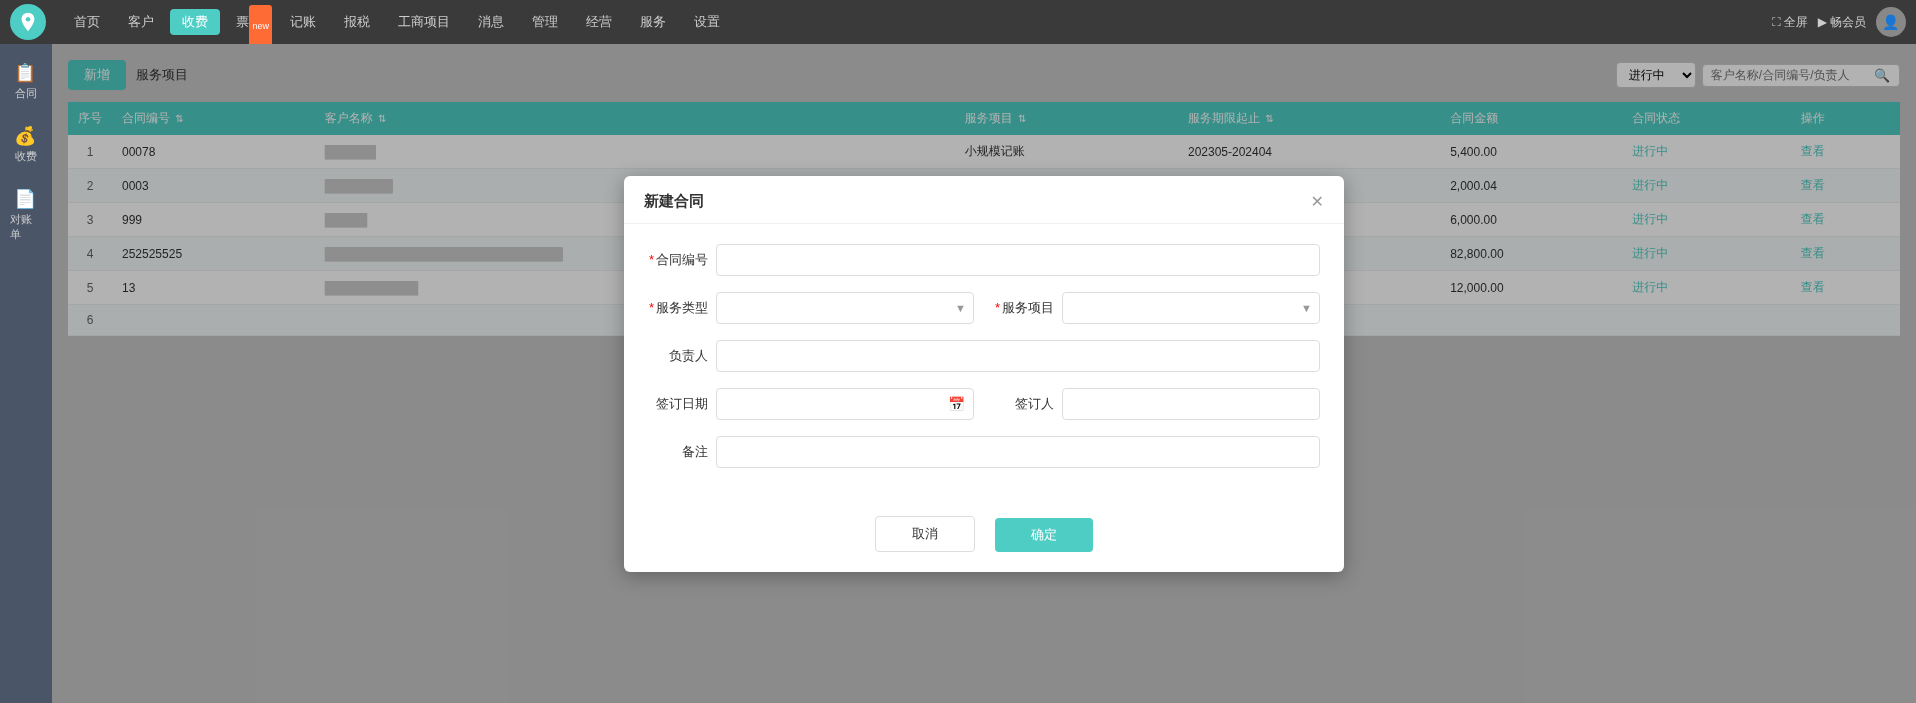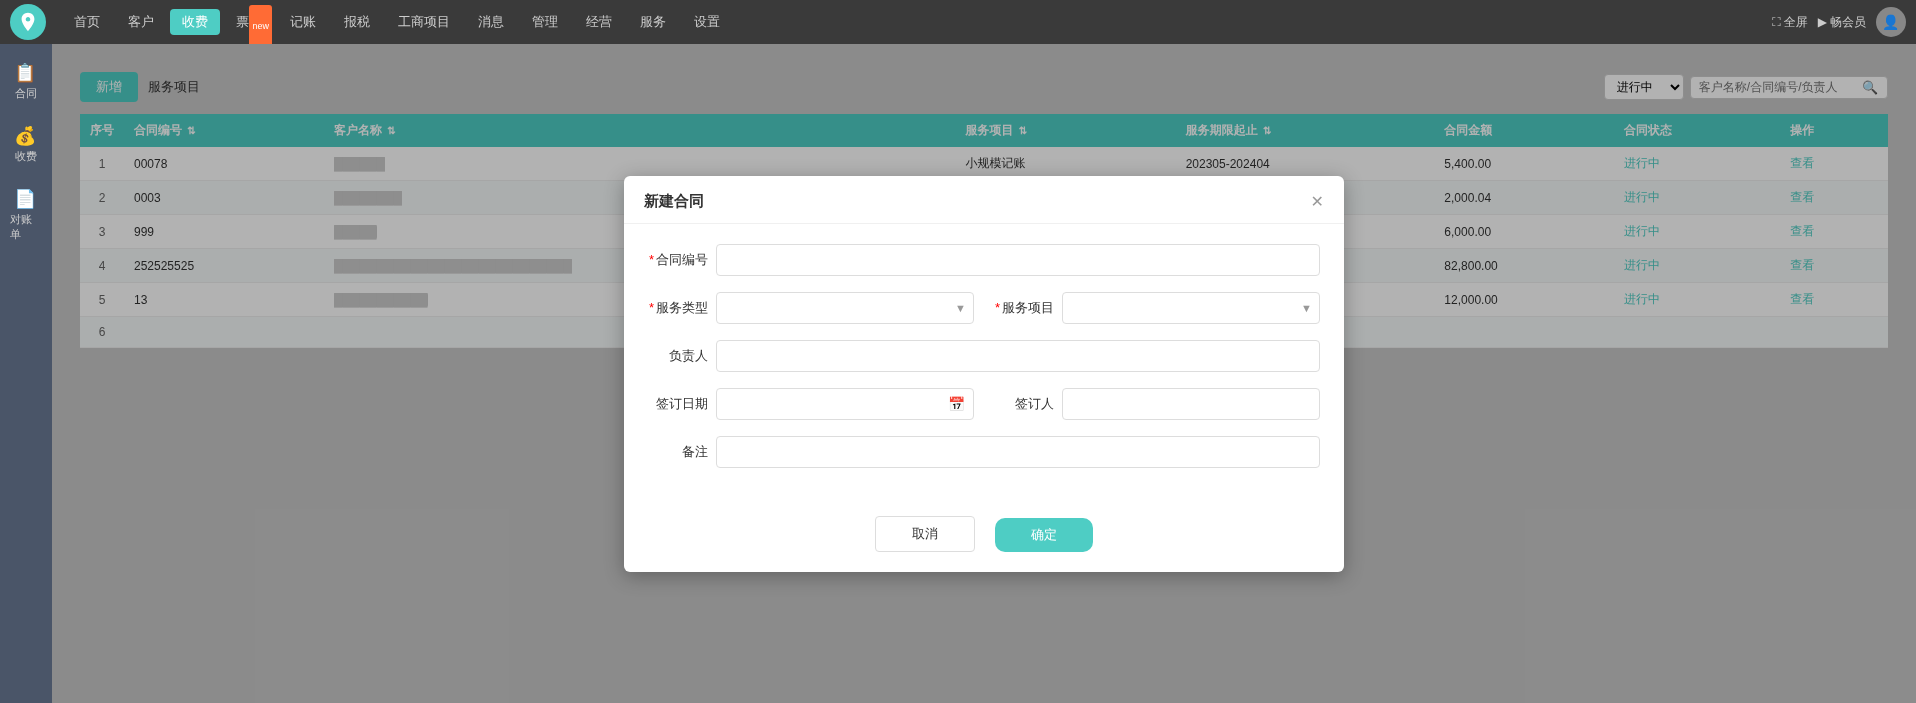--- a/index.html
+++ b/index.html
@@ -65,21 +65,21 @@
       display: flex; flex-direction: column; align-items: center;
       gap: 2px; padding: 8px 6px; border-radius: 6px;
       cursor: pointer; width: 44px; color: #ccc; font-size: 11px;
     }
     .sidebar-icon { font-size: 18px; }
 
     
     .content {
       flex: 1;
       background: #c8c8c8;
-      padding: 28px;
+      padding: 16px;
       overflow: auto;
       position: relative;
     }
 
     
     .toolbar {
       display: flex; align-items: center; gap: 10px; margin-bottom: 12px;
     }
     .btn-new {
       background: #4ecdc4; color: #fff; border: none;
@@ -95,21 +95,21 @@
       display: flex; 
       border: 1px solid #ccc; border-radius: 4px; background: #fff; padding: 3px 8px;
       gap: 4px;
     }
     .search-box input { border: none; outline: none; font-size: 12px; width: 160px; }
 
     
     .data-table { width: 100%; border-collapse: collapse; background: #fff; }
     .data-table thead tr { background: #4ecdc4; color: #fff; }
     .data-table thead th {
-      padding: 8px 10px; text-align: left; font-size: 12px; font-weight: bold;
+      padding: 8px 10px; text-align: left; font-size: 12px; font-weight: normal;
       white-space: nowrap;
     }
     .data-table thead th:first-child { width: 40px; text-align: center; }
     .data-table tbody tr:nth-child(even) { background: #f5f9f9; }
     .data-table tbody td { padding: 8px 10px; font-size: 12px; color: #333; border-bottom: 1px solid #eee; }
     .data-table tbody td:first-child { text-align: center; color: #666; }
     .data-table .action-link { color: #4ecdc4; cursor: pointer; }
     .sort-icon { font-size: 10px; margin-left: 2px; }
     .status-badge { color: #4ecdc4; font-size: 12px; }
 
@@ -161,21 +161,21 @@
     .modal-footer {
       padding: 12px 20px 20px;
       display: flex; justify-content: center; gap: 20px; align-items: flex-end;
     }
     .btn-cancel {
       background: #fff; border: 1px solid #ddd; color: #333;
       padding: 8px 36px; border-radius: 4px; cursor: pointer; font-size: 13px;
     }
     .btn-confirm {
       background: #4ecdc4; border: none; color: #fff;
-      padding: 8px 36px; border-radius: 10px; cursor: pointer; font-size: 13px;
+      padding: 8px 36px; border-radius: 4px; cursor: pointer; font-size: 13px;
     }
   </style>
 </head>
 <body>
 
 <div class="top-nav">
   <div class="logo">
     <svg viewBox="0 0 24 24" fill="none" xmlns="http://www.w3.org/2000/svg">
       <path d="M12 2C8 2 5 5 5 9c0 5 7 13 7 13s7-8 7-13c0-4-3-7-7-7zm0 9.5c-1.4 0-2.5-1.1-2.5-2.5S10.6 6.5 12 6.5s2.5 1.1 2.5 2.5S13.4 11.5 12 11.5z" fill="white"></path>
     </svg>

